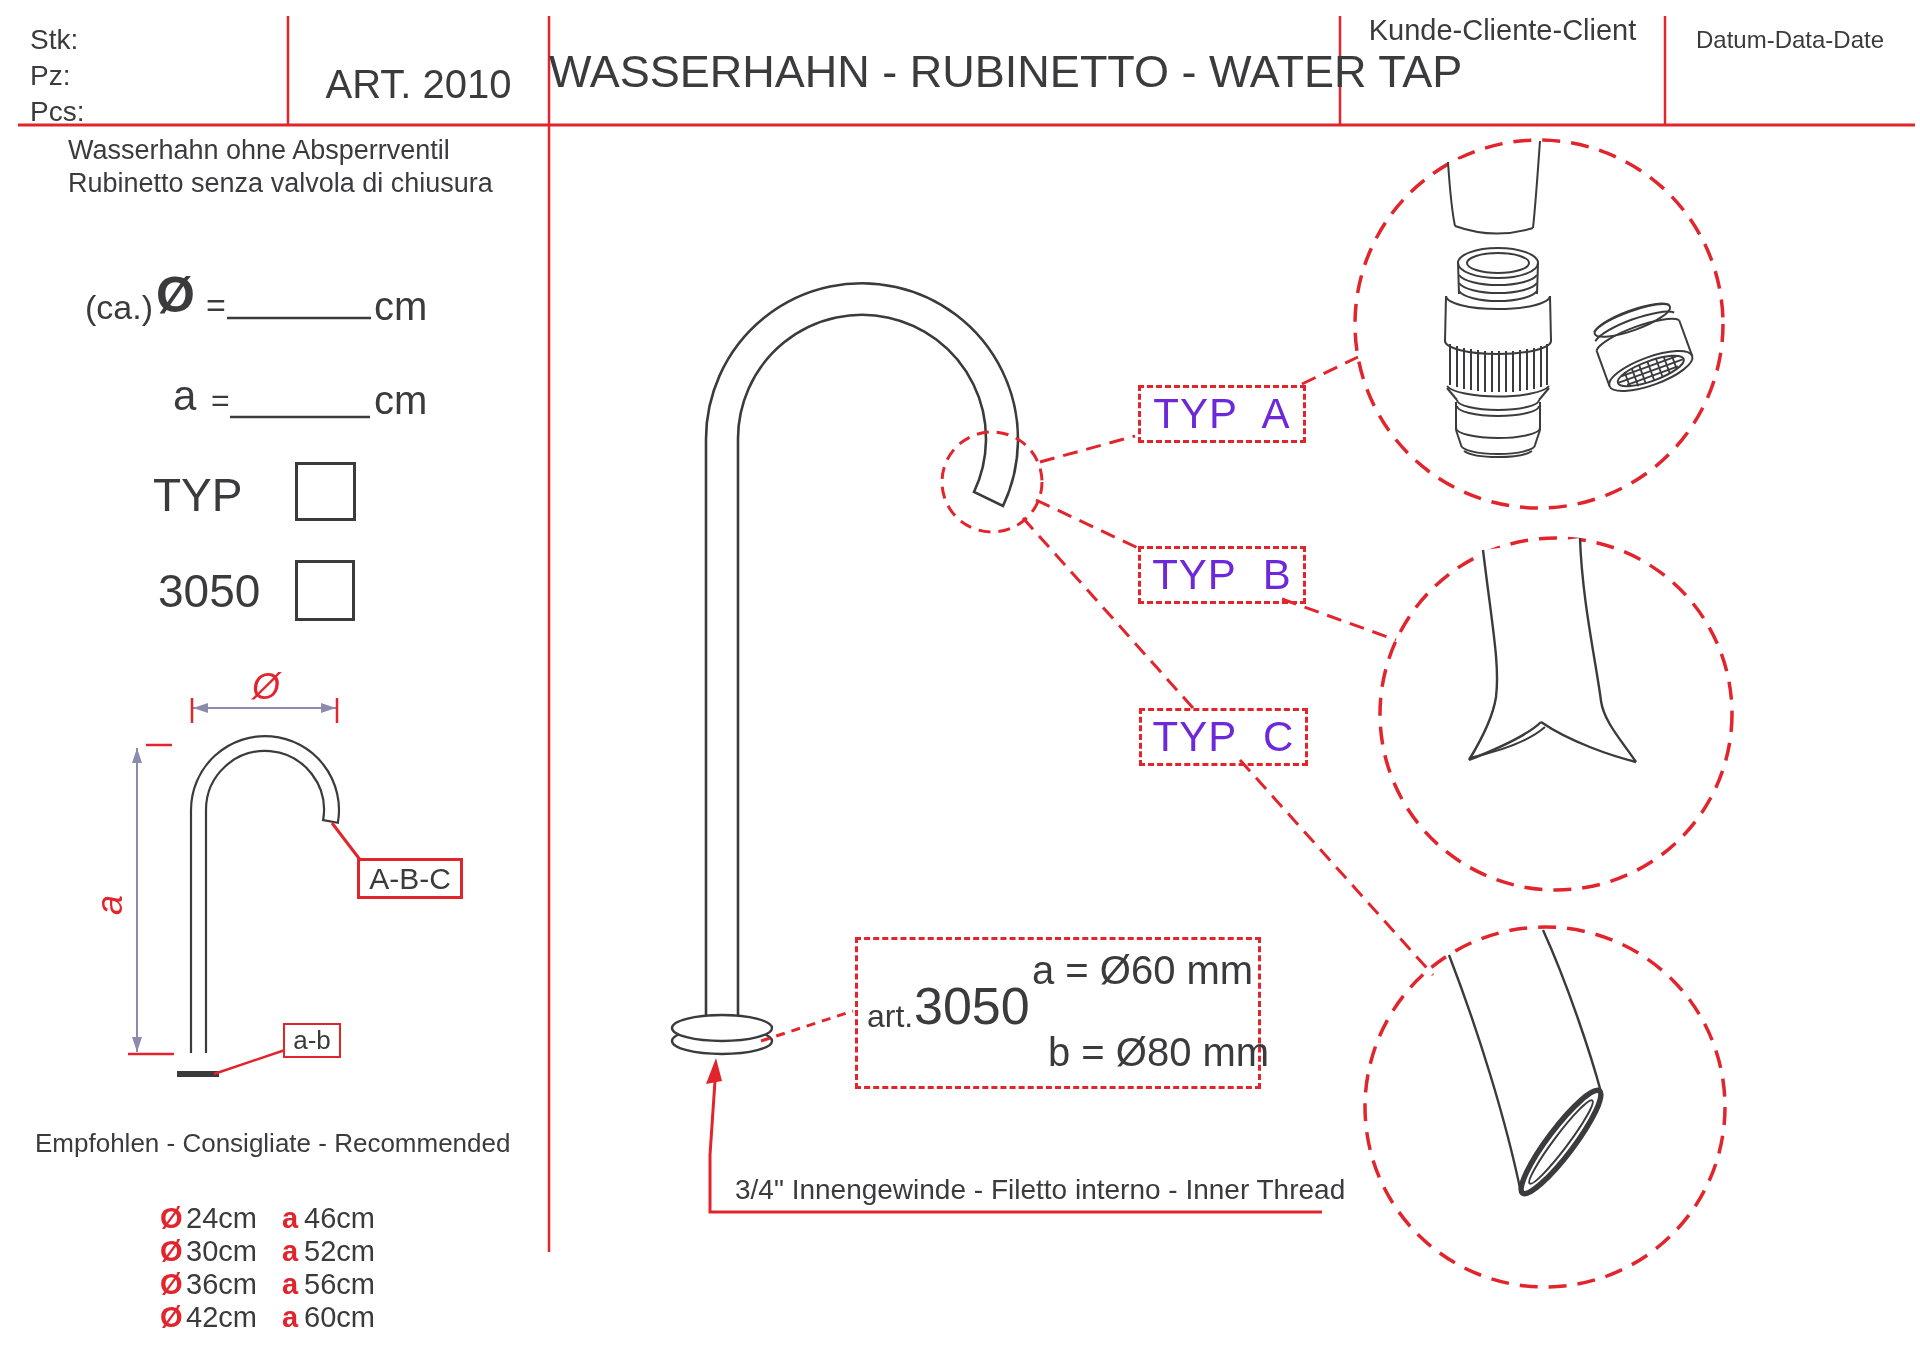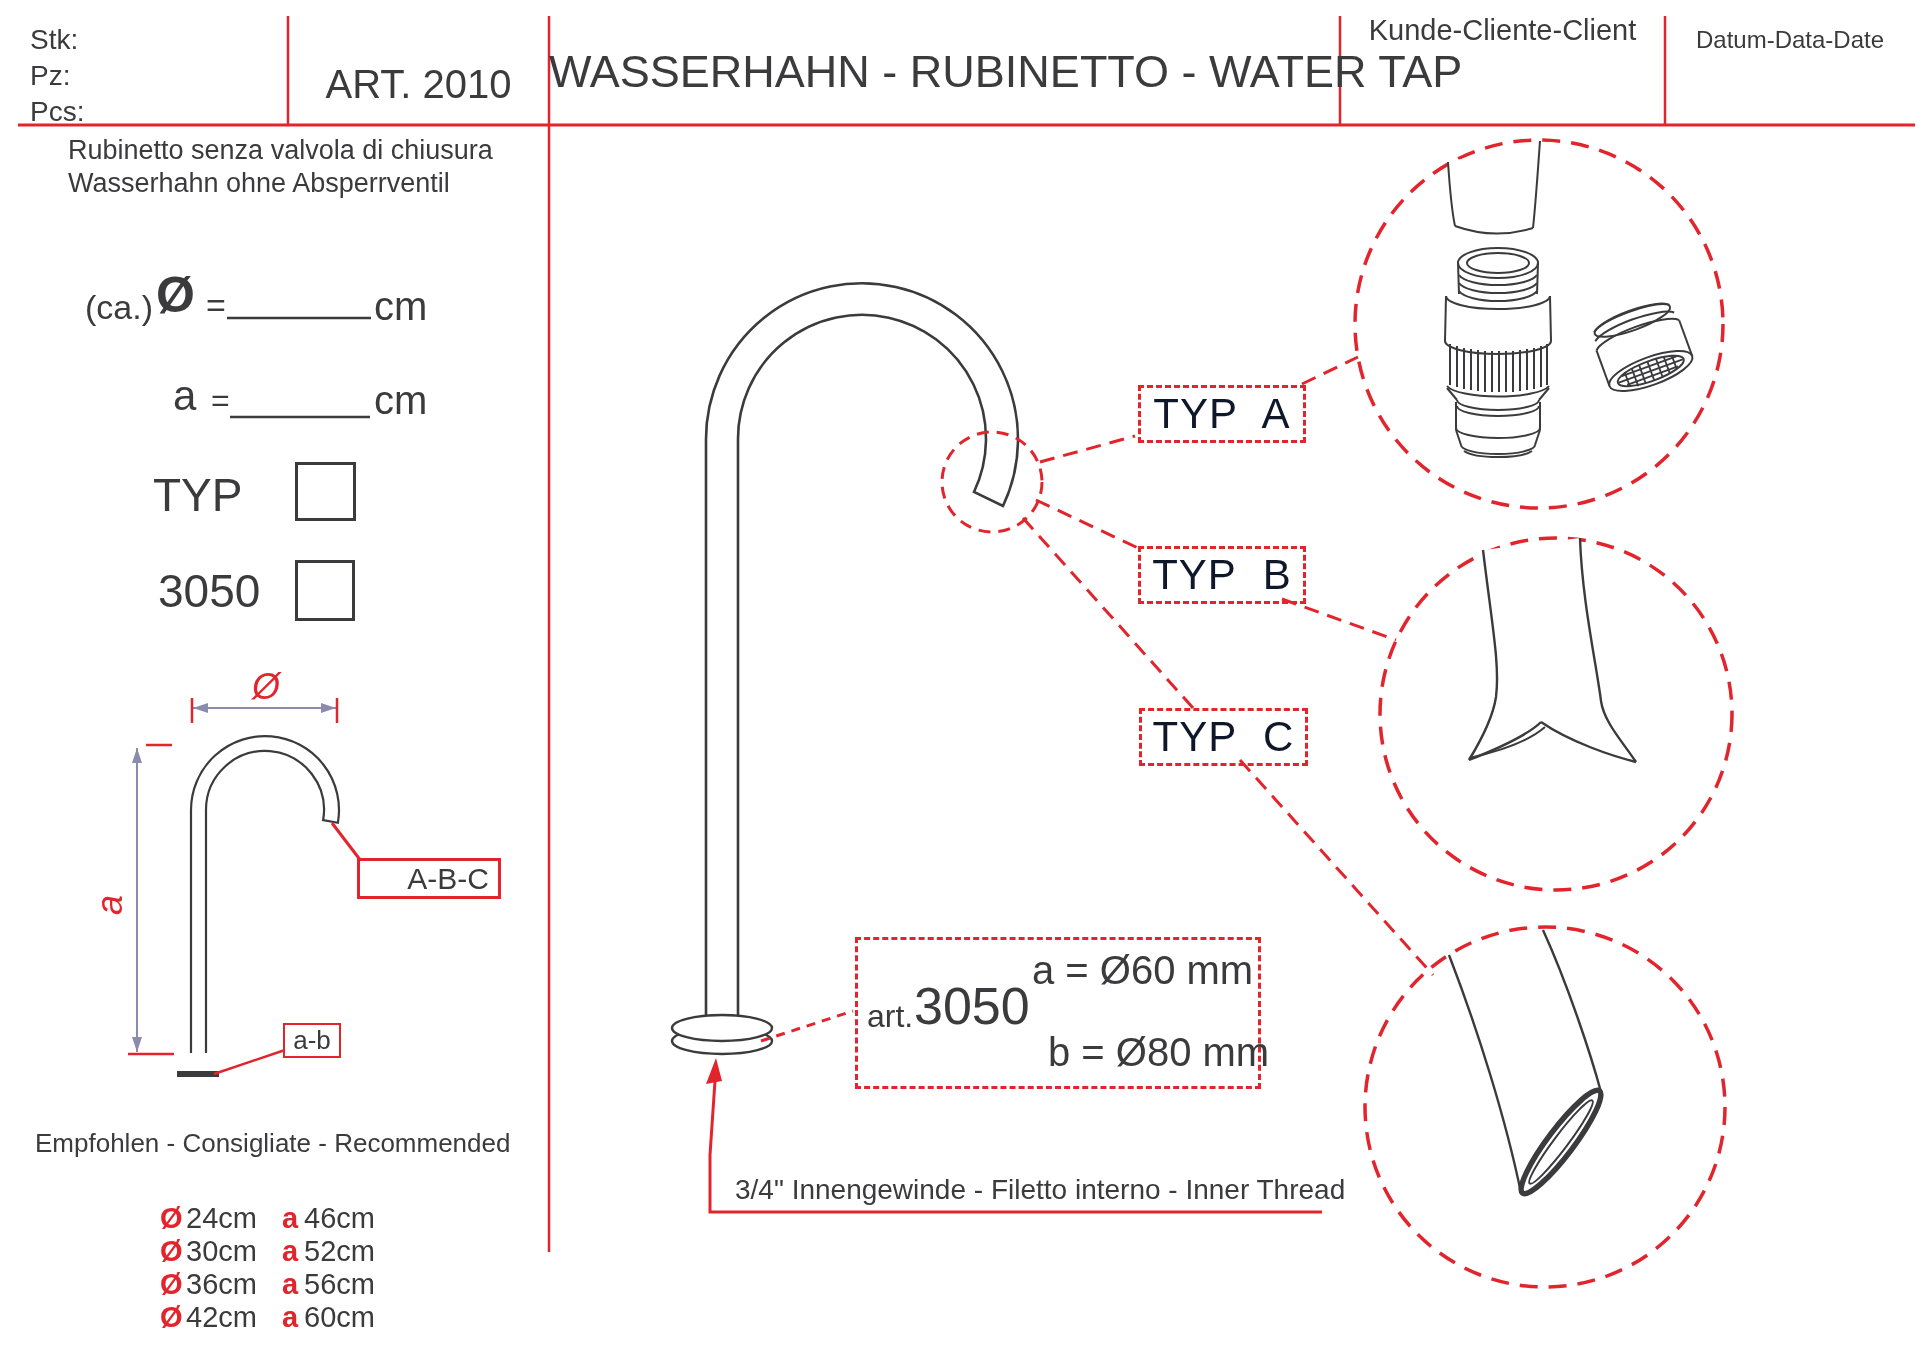--- a/index.html
+++ b/index.html
@@ -6,21 +6,21 @@
   body{width:1920px;height:1357px;position:relative;overflow:hidden;
        font-family:"Liberation Sans", sans-serif;color:#3b3b3d;}
   .abs{position:absolute;white-space:nowrap;}
   .center{text-align:center;}
   .bold{font-weight:bold;}
   svg{position:absolute;left:0;top:0;}
   .chk{position:absolute;border:3px solid #3b3b3d;background:#fff;}
   .redbox{position:absolute;border:3px solid #e2242c;background:#fff;
           display:flex;align-items:center;justify-content:center;color:#3b3b3d;}
   .dashbox{position:absolute;border:3px dashed #e2242c;background:transparent;
-           display:flex;align-items:center;justify-content:center;color:#0f172a;}
+           display:flex;align-items:center;justify-content:center;color:#6d28d9;}
   .typ-label{font-size:42px;word-spacing:14px;letter-spacing:1px;}
   .tablerow{position:absolute;left:160px;font-size:29px;}
   .tablerow .s1{display:inline-block;width:26px;font-weight:bold;color:#e2242c;}
   .tablerow .v1{display:inline-block;width:96px;margin-top:22px;}
   .tablerow .s2{display:inline-block;width:22px;font-weight:bold;color:#e2242c;}
 </style>
 </head>
 <body>
 
 <svg width="1920" height="1357" viewBox="0 0 1920 1357">
@@ -183,39 +183,39 @@
 
 <div class="abs" style="left:30px;top:24px;font-size:28px;">Stk:</div>
 <div class="abs" style="left:30px;top:60px;font-size:28px;">Pz:</div>
 <div class="abs" style="left:30px;top:96px;font-size:28px;">Pcs:</div>
 <div class="abs center" style="left:288px;top:62px;width:261px;font-size:40px;">ART. 2010</div>
 <div class="abs center" style="left:549px;top:46px;width:791px;font-size:45px;">WASSERHAHN - RUBINETTO - WATER TAP</div>
 <div class="abs center" style="left:1340px;top:14px;width:325px;font-size:29px;">Kunde-Cliente-Client</div>
 <div class="abs center" style="left:1665px;top:26px;width:250px;font-size:24px;">Datum-Data-Date</div>
 
 <div class="abs" style="left:68px;top:134px;font-size:27px;line-height:33px;">
+  <div>Wasserhahn ohne Absperrventil</div>
   <div>Rubinetto senza valvola di chiusura</div>
-  <div>Wasserhahn ohne Absperrventil</div>
 </div>
 
 <div class="abs" style="left:85px;top:288px;font-size:34px;">(ca.)</div>
 <div class="abs bold" style="left:156px;top:266px;font-size:50px;">Ø</div>
 <div class="abs" style="left:206px;top:286px;font-size:34px;">=</div>
 <div class="abs" style="left:374px;top:284px;font-size:40px;">cm</div>
 
 <div class="abs" style="left:173px;top:372px;font-size:42px;">a</div>
 <div class="abs" style="left:211px;top:382px;font-size:32px;">=</div>
 <div class="abs" style="left:374px;top:378px;font-size:40px;">cm</div>
 
 <div class="abs" style="left:153px;top:468px;font-size:46px;">TYP</div>
 <div class="chk" style="left:295px;top:462px;width:55px;height:53px;"></div>
 <div class="abs" style="left:158px;top:564px;font-size:46px;">3050</div>
 <div class="chk" style="left:295px;top:560px;width:54px;height:55px;"></div>
 
-<div class="redbox" style="left:357px;top:858px;width:100px;height:35px;font-size:30px;padding-left:38px;">A-B-C</div>
+<div class="redbox" style="left:357px;top:858px;width:100px;height:35px;font-size:30px;">A-B-C</div>
 <div class="redbox" style="left:283px;top:1023px;width:54px;height:31px;font-size:26px;border-width:2.5px;">a-b</div>
 
 <div class="abs" style="left:35px;top:1128px;font-size:26px;">Empfohlen - Consigliate - Recommended</div>
 <div class="tablerow" style="top:1180px;">
   <span class="s1">Ø</span><span class="v1">24cm</span><span class="s2">a</span><span>46cm</span>
 </div>
 <div class="tablerow" style="top:1213px;">
   <span class="s1">Ø</span><span class="v1">30cm</span><span class="s2">a</span><span>52cm</span>
 </div>
 <div class="tablerow" style="top:1246px;">

